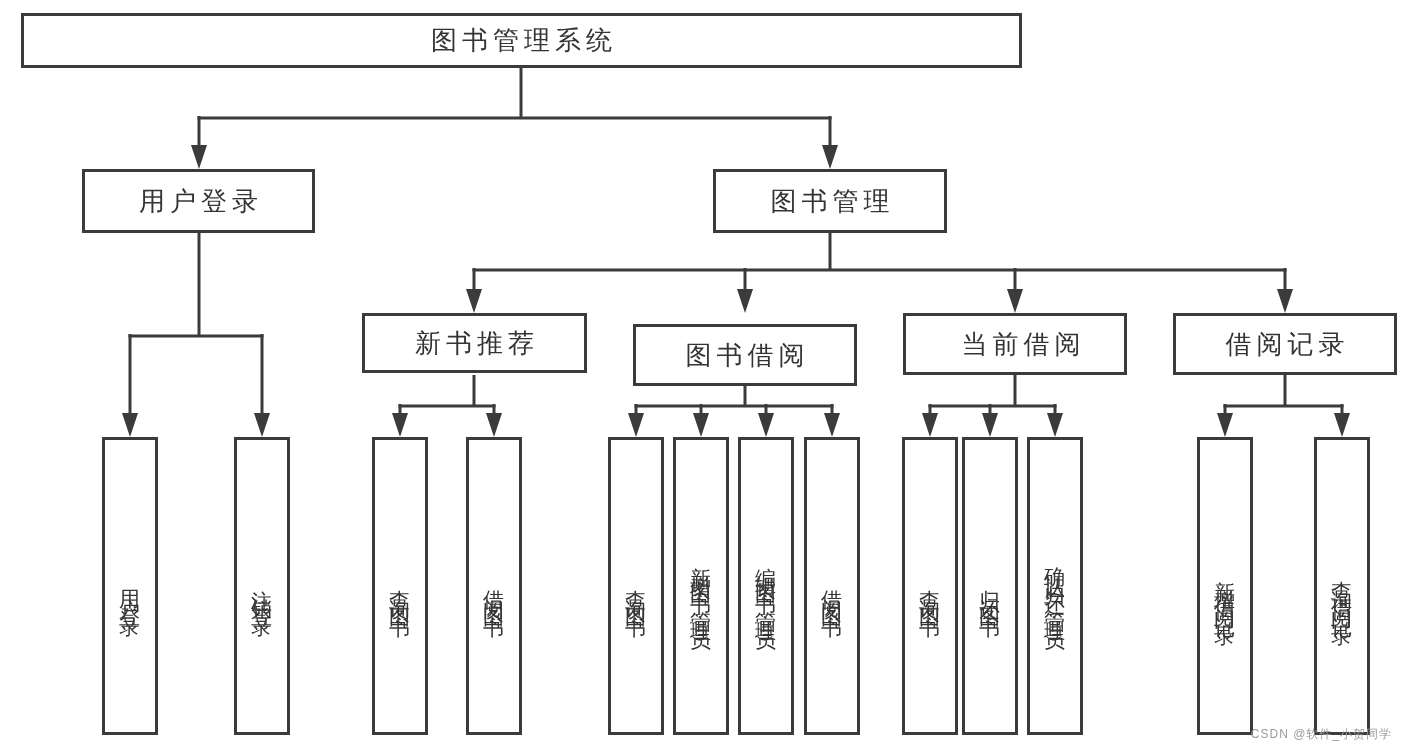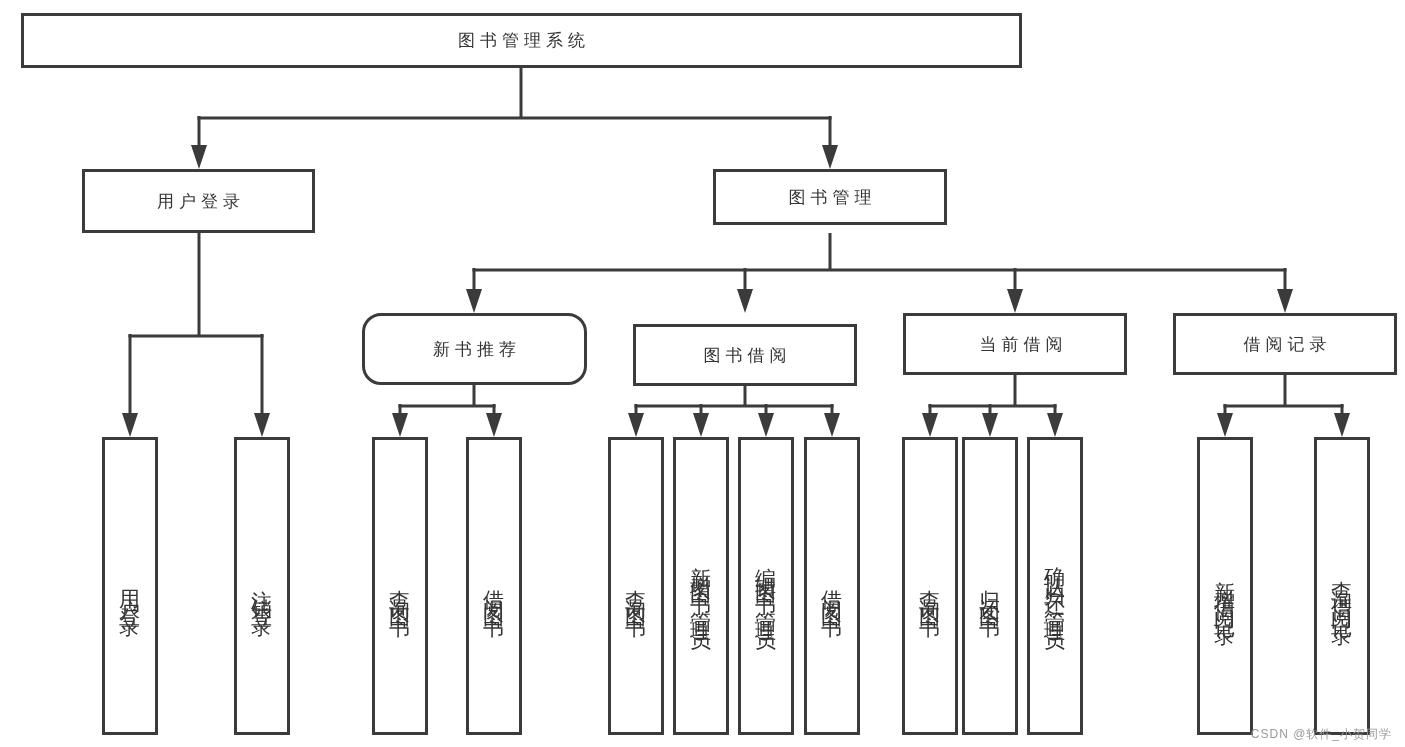--- a/index.html
+++ b/index.html
@@ -19,21 +19,21 @@
     position: absolute;
     box-sizing: border-box;
     border: 3px solid #3b3b3b;
     background: #ffffff;
     display: flex;
     align-items: center;
     justify-content: center;
     color: #343434;
   }
   .h-node {
-    font-size: 17px;
+    font-size: 26px;
     letter-spacing: 5px;
   }
   .h-node .lbl { margin-right: -5px; }
   .v-node {
     writing-mode: vertical-rl;
     text-orientation: mixed;
     font-size: 21px;
     letter-spacing: 9px;
     line-height: 1;
   }
@@ -124,25 +124,25 @@
       <polygon points="1334,413 1350,413 1342,437"></polygon>
   </svg>
 
   <div class="node h-node" style="left:21px; top:13px; width:1001px; height:55px;">
     <span class="lbl">图书管理系统</span>
   </div>
 
   <div class="node h-node" style="left:82px; top:169px; width:233px; height:64px;">
     <span class="lbl">用户登录</span>
   </div>
-  <div class="node h-node" style="left:713px; top:169px; width:234px; height:56px;">
+  <div class="node h-node" style="left:713px; top:169px; width:234px; height:64px;">
     <span class="lbl">图书管理</span>
   </div>
 
-  <div class="node h-node" style="left:362px; top:313px; width:225px; height:72px;border-radius:19px;">
+  <div class="node h-node" style="left:362px; top:313px; width:225px; height:60px;">
     <span class="lbl">新书推荐</span>
   </div>
   <div class="node h-node" style="left:633px; top:324px; width:224px; height:62px;justify-content:center;">
     <span class="lbl">图书借阅</span>
   </div>
   <div class="node h-node" style="left:903px; top:313px; width:224px; height:62px;padding-left:12px;">
     <span class="lbl">当前借阅</span>
   </div>
   <div class="node h-node" style="left:1173px; top:313px; width:224px; height:62px;">
     <span class="lbl">借阅记录</span>

